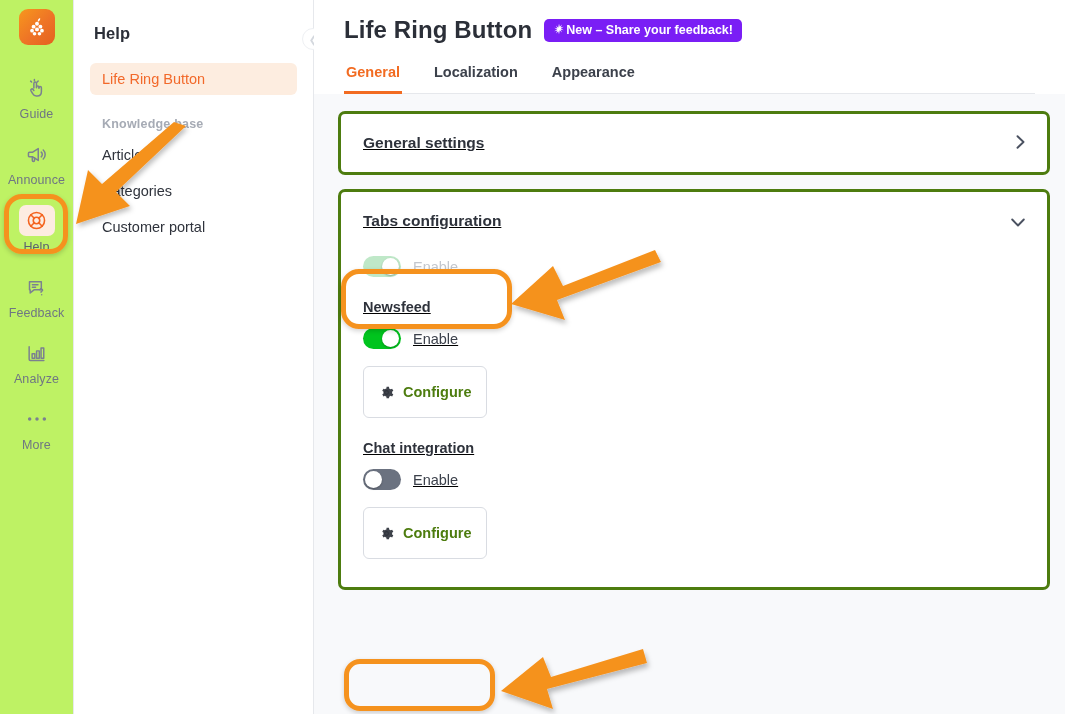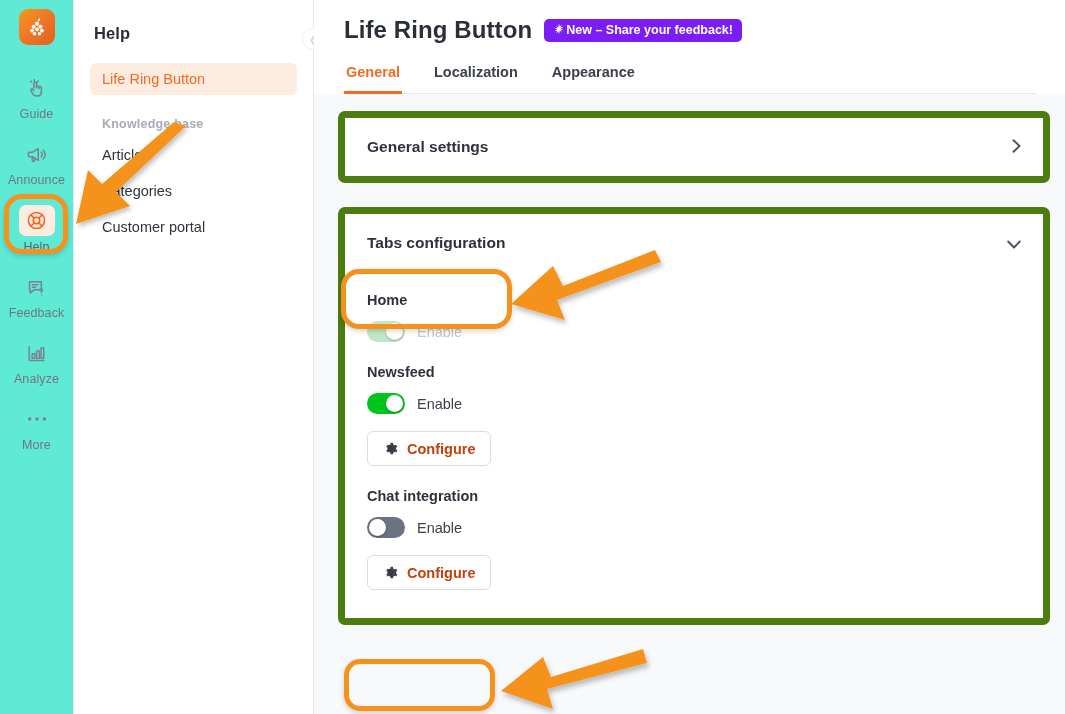--- a/index.html
+++ b/index.html
@@ -7,21 +7,21 @@
     width: 1065px; height: 714px;
     font-family: "Liberation Sans", sans-serif;
     background: #ffffff;
     overflow: hidden;
   }
   #app { position: relative; width: 1065px; height: 714px; display: flex; background:#fff; }
 
   
   .rail {
     width: 74px; height: 714px; flex: 0 0 74px;
-    background: #5eead4;
+    background: #bef264;
     border-right: 1px solid #e6e8ec;
     display: flex; flex-direction: column; align-items: center;
     padding-top: 9px;
   }
   .logo {
     width: 36px; height: 36px; border-radius: 9px;
     background: linear-gradient(135deg,#f7971d 0%,#ee7326 55%,#e4611f 100%);
     display: flex; align-items: center; justify-content: center;
     margin-bottom: 22px;
   }
@@ -86,22 +86,23 @@
   .tabs { display:flex; gap: 30px; margin-top: 20px; border-bottom:1px solid #e6e8ec; }
   .tab {
     font-size: 14.5px; font-weight: 600; color:#3c414b;
     padding: 0 2px 11px 2px; cursor:pointer; border-bottom: 3px solid transparent;
     margin-bottom:-1px;
   }
   .tab.active { color:#f26b21; border-bottom-color:#f26b21; }
 
   .content { padding: 17px 15px 0 24px; }
   .panel {
-    background:#fff; border:7px solid #4d7c0f; border-radius: 7px;
-    margin-bottom: 24px;
+    background:#fff; border:3px solid #4d7c0f; border-radius: 7px;
+    margin-bottom: 14px;
+    text-decoration: underline;
   }
   .panel-head {
     height: 58px; display:flex; align-items:center; justify-content:space-between;
     padding: 0 22px; cursor:pointer;
   }
   .panel-title { font-size: 15.5px; font-weight: 700; color:#2e323b; }
   .chev { color:#4a5160; font-size: 15px; line-height:1; }
   .panel-body { padding: 6px 22px 28px 22px; }
   .field-label { font-size: 14.5px; font-weight: 700; color:#2e323b; margin: 14px 0 13px; }
   .toggle-row { display:flex; align-items:center; gap: 12px; margin-bottom: 4px; }
@@ -114,23 +115,23 @@
     width: 17px; height: 17px; border-radius:50%; background:#fff;
     box-shadow: 0 1px 2px rgba(0,0,0,.28);
   }
   .switch.on { background:#00c41e; }
   .switch.on .knob { left: 19px; }
   .switch.on.disabled { background:#bfe8c8; cursor:default; }
   .toggle-label { font-size: 14.5px; color:#3c414b; }
   .toggle-label.muted { color:#c3c7ce; }
   .btn {
     display:inline-flex; align-items:center; gap: 9px;
-    height: 35px; padding: 0 15px;
+    height: 52px; padding: 0 15px;
     background:#fff; border:1px solid #d9dce2; border-radius: 6px;
-    font-size: 14.5px; font-weight: 700; color:#c2410c; cursor:pointer;
+    font-size: 14.5px; font-weight: 700; color:#4d7c0f; cursor:pointer;
   }
   .btn svg { display:block; }
   .mt-24 { margin-top: 22px; }
 
   
   .overlay { position:absolute; inset:0; pointer-events:none; z-index: 50; }
   .ring {
     position:absolute; border: 5px solid #f5921e; border-radius: 16px;
     box-shadow: 0 2px 5px rgba(0,0,0,.18);
   }
@@ -292,21 +293,20 @@
           <span class="panel-title">Tabs configuration</span>
           <span class="chev">
             <svg width="14" height="9" viewBox="0 0 14 9" fill="none" stroke="currentColor" stroke-width="1.9" stroke-linecap="round" stroke-linejoin="round">
                 <path d="M1.2 1.5l5.8 6 5.8-6"></path>
               </svg>
           </span>
         </div>
 
         <div class="panel-body">
 
-          <div class="field-label">Home</div>
           <div class="toggle-row">
             <span class="switch on disabled">
                 <span class="knob"></span>
               </span>
             <span class="toggle-label muted">Enable</span>
           </div>
 
           <div class="field-label mt-24">Newsfeed</div>
           <div class="toggle-row">
             <span class="switch on">

